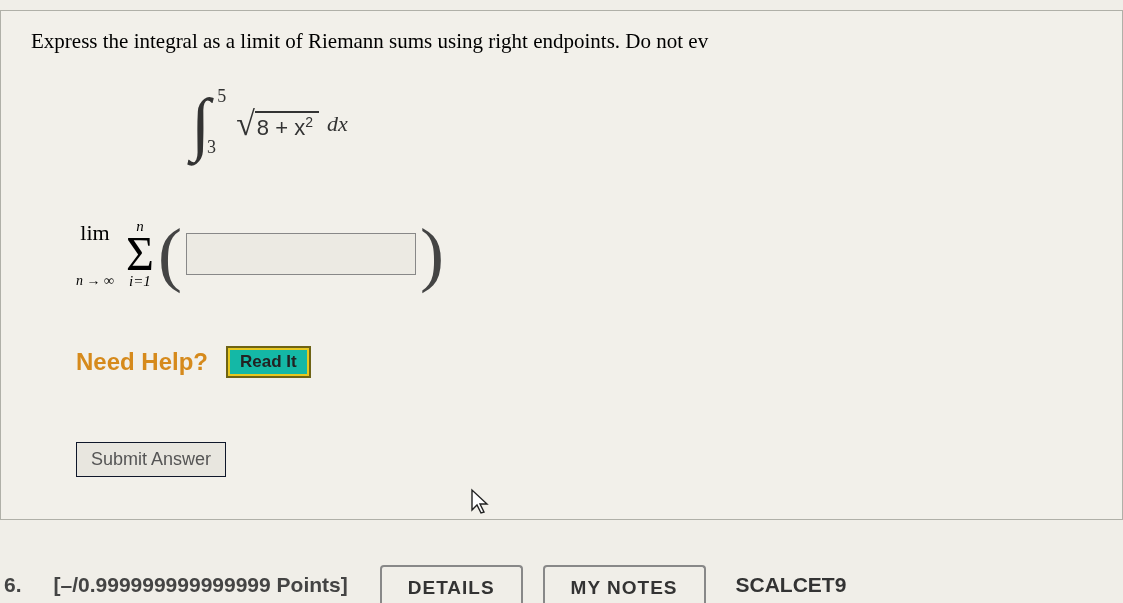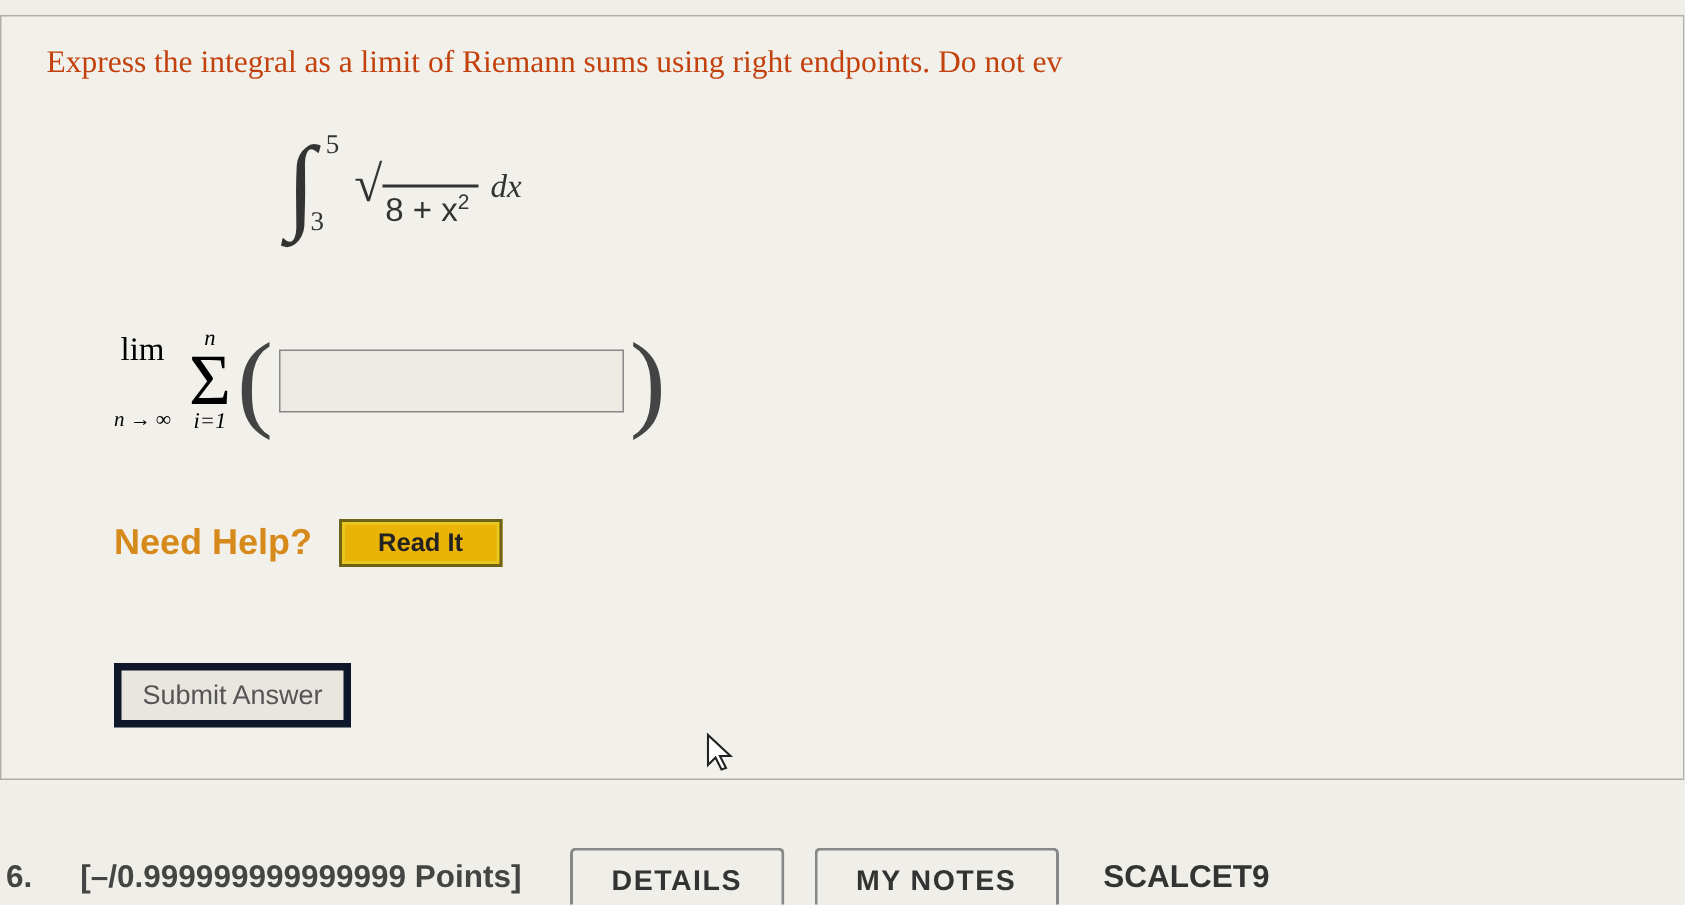--- a/index.html
+++ b/index.html
@@ -14,21 +14,21 @@
     .question-box {
       border: 1px solid #b0b0a8;
       margin: 10px 0 0 0;
       padding: 18px 30px 20px 30px;
       background: #f2f0ea;
       min-height: 510px;
       position: relative;
     }
     .question-text {
       font-size: 21px;
-      color: #c2410c;
+      color: #000000;
       margin-bottom: 25px;
       font-family: Georgia, serif;
     }
     .integral-block {
       margin-left: 160px;
       margin-bottom: 35px;
       font-size: 24px;
       color: #333;
       display: flex;
       align-items: center;
@@ -64,21 +64,21 @@
     .sqrt-sign {
       font-size: 34px;
       font-family: 'Times New Roman', serif;
     }
     .sqrt-content {
       border-top: 2px solid #333;
       padding: 1px 6px 0 2px;
       font-size: 22px;
       font-family: Arial, sans-serif;
       position: relative;
-      top: 14px;
+      top: 2px;
     }
     .sup { font-size: 14px; vertical-align: super; }
     .dx {
       font-style: italic;
       font-size: 22px;
       margin-left: 8px;
       font-family: 'Times New Roman', serif;
     }
     .riemann-block {
       margin-left: 45px;
@@ -146,34 +146,34 @@
       margin-bottom: 64px;
     }
     .need-help-label {
       color: #d68a1c;
       font-size: 24px;
       font-weight: bold;
       margin-right: 18px;
       font-family: Arial, sans-serif;
     }
     .help-btn {
-      background: #eab308;
+      background: #14b8a6;
       border: 2px solid #6e6315;
-      padding: 4px 24px;
+      padding: 4px 12px;
       font-size: 17px;
       font-weight: bold;
       color: #222;
       margin-right: 22px;
       cursor: pointer;
       box-shadow: inset 0 0 0 2px #e8c820;
       font-family: Arial, sans-serif;
     }
     .submit-btn {
       background: #e8e6df;
-      border: 5px solid #0f172a;
+      border: 1px solid #0f172a;
       padding: 6px 14px;
       font-size: 18px;
       color: #555;
       margin-left: 45px;
       cursor: pointer;
       font-family: Arial, sans-serif;
     }
     .bottom-row {
       position: absolute;
       bottom: -2px;

